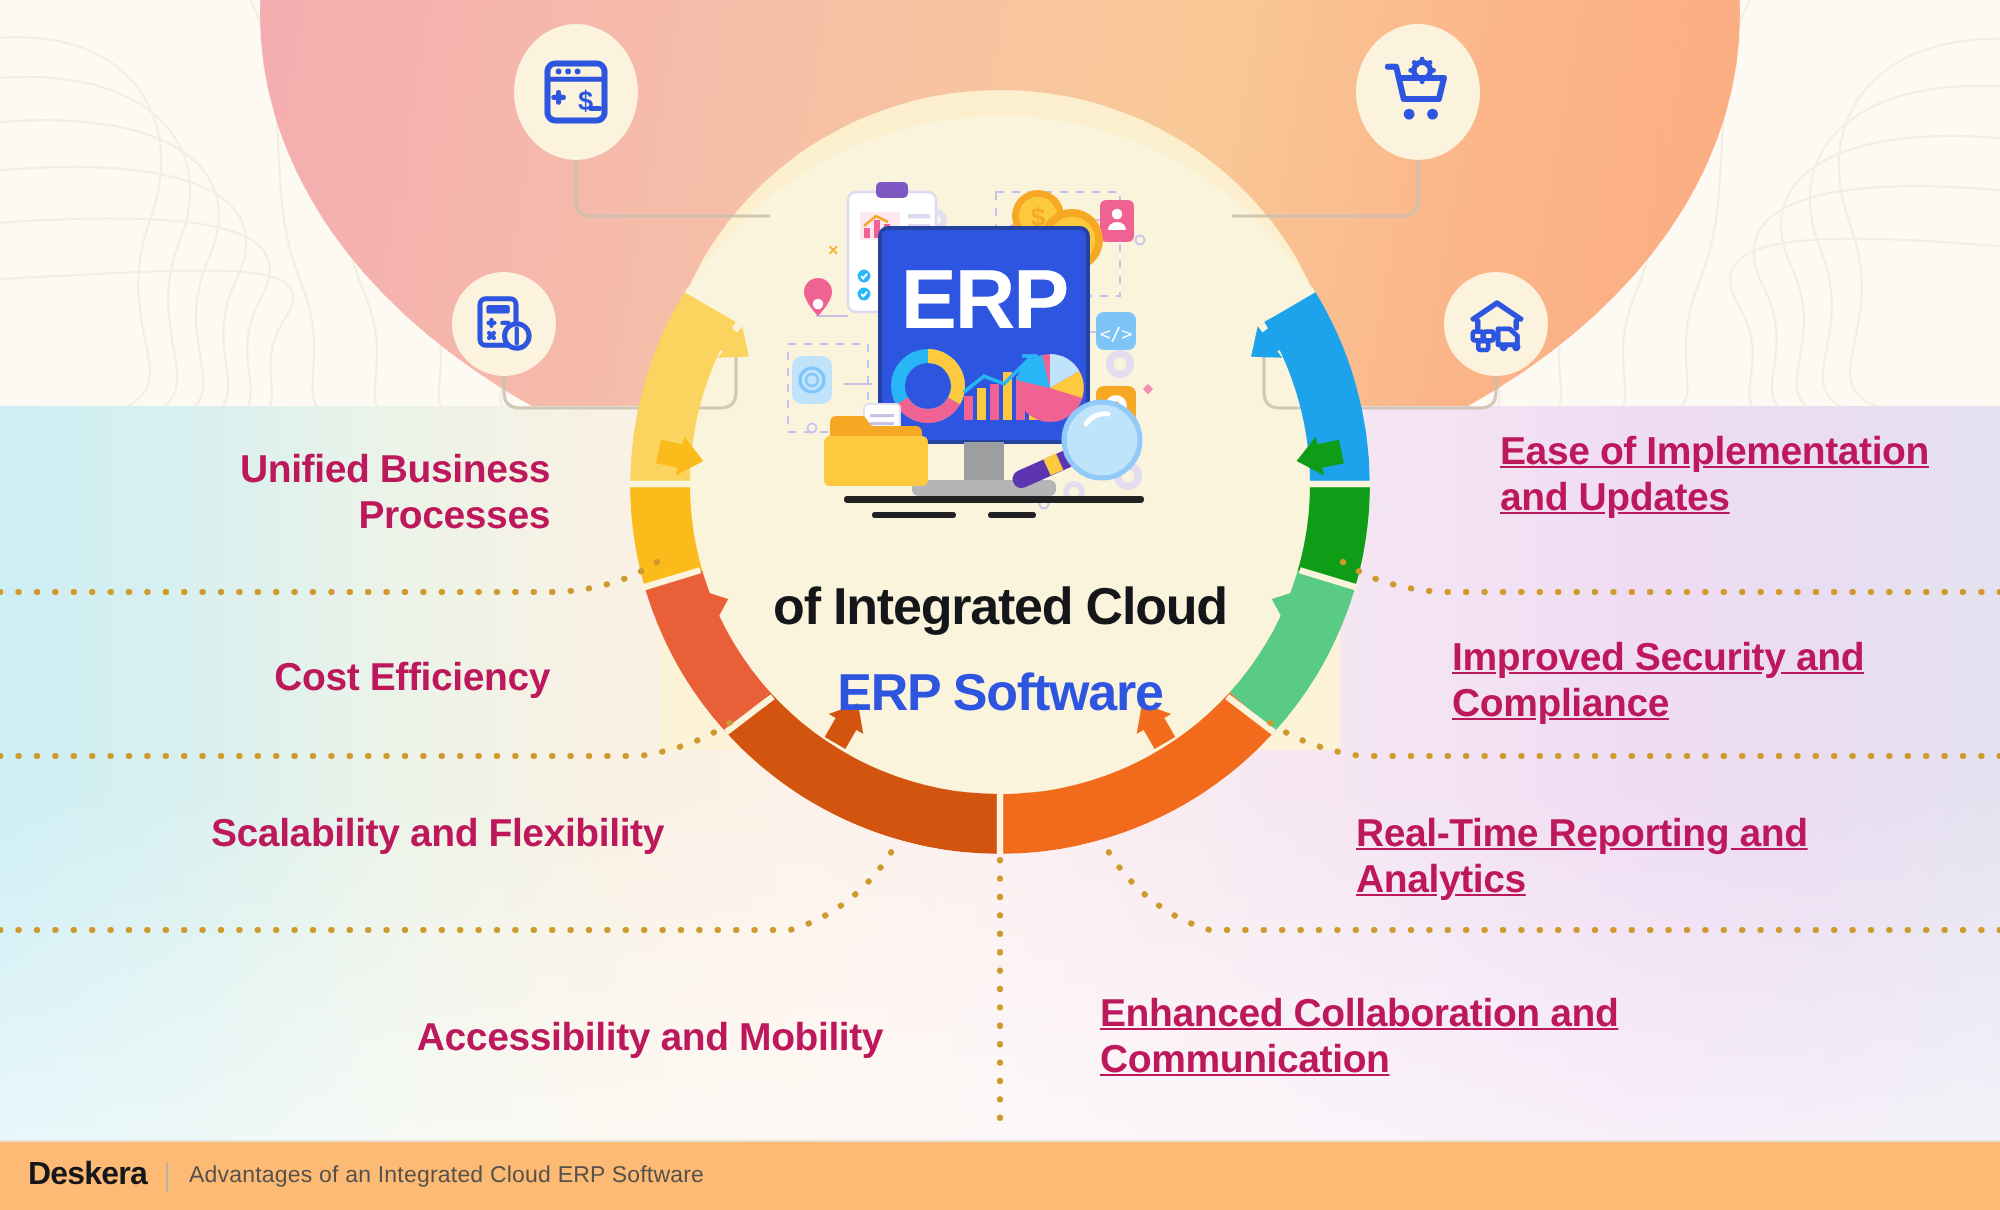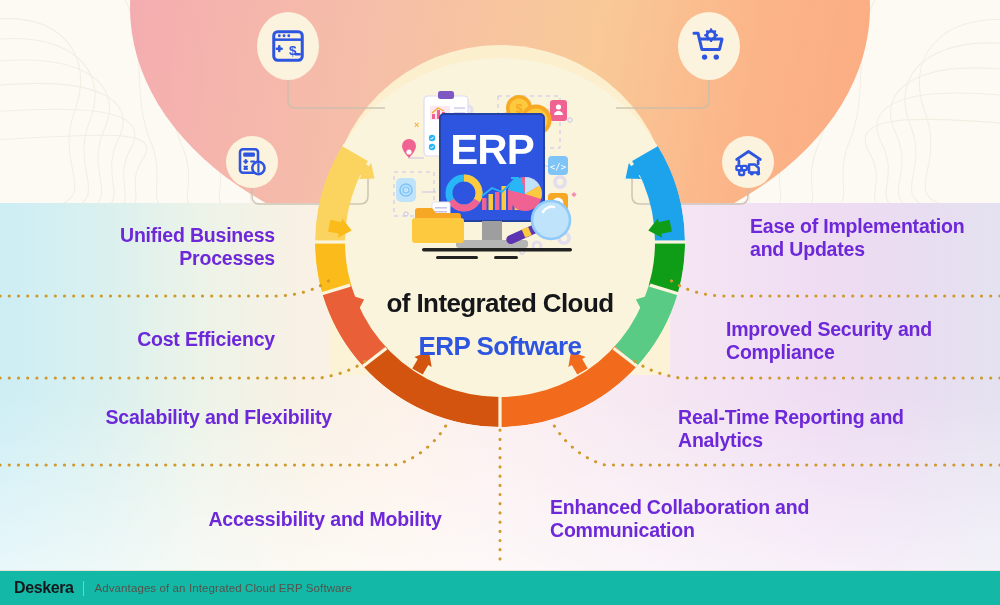--- a/index.html
+++ b/index.html
@@ -59,43 +59,43 @@
   
   .badge{
     position:absolute;border-radius:50%;
     background:#fbf3dd;
     display:flex;align-items:center;justify-content:center;
   }
   .badge svg{display:block;}
 
   
   .lbl{
-    position:absolute;color:#6d28d9;font-weight:700;
+    position:absolute;color:#be185d;font-weight:700;
     font-size:19.5px;line-height:1.2;letter-spacing:-.2px;
   }
   .lbl.r{text-align:right;}
-  .lbl.l{text-align:left;}
+  .lbl.l{text-align:left;text-decoration:underline;}
   .lbl.c{text-align:center;}
   .dot-svg{position:absolute;left:0;top:0;width:1000px;height:605px;pointer-events:none;}
   .dot-path{fill:none;stroke:#cf9a2b;stroke-width:3;stroke-linecap:round;stroke-dasharray:0.2 9;}
 
   
   .illus{position:absolute;left:378px;top:82px;width:244px;height:182px;}
 
   
   .title{
     position:absolute;left:340px;top:258px;width:320px;text-align:center;
     color:#15161a;font-weight:700;font-size:26px;line-height:1.17;letter-spacing:-.6px;
   }
   .title .blue{color:#2d55e0;display:block;margin-top:12px;}
 
   
   .footer{
     position:absolute;left:0;bottom:0;width:1000px;height:34px;
-    background:#14b8a6;border-top:1px solid #e7e2d6;
+    background:#fdba74;border-top:1px solid #e7e2d6;
     display:flex;align-items:center;
   }
   .footer-inner{display:flex;align-items:center;padding-left:14px;gap:10px;}
   .brand{font-weight:700;font-size:16px;color:#16171b;letter-spacing:-.4px;}
   .divider{width:1px;height:15px;background:#b9b4a8;}
   .f-text{font-size:11.5px;color:#56524b;letter-spacing:.1px;text-align:right;}
 </style>
 </head>
 <body>
 

